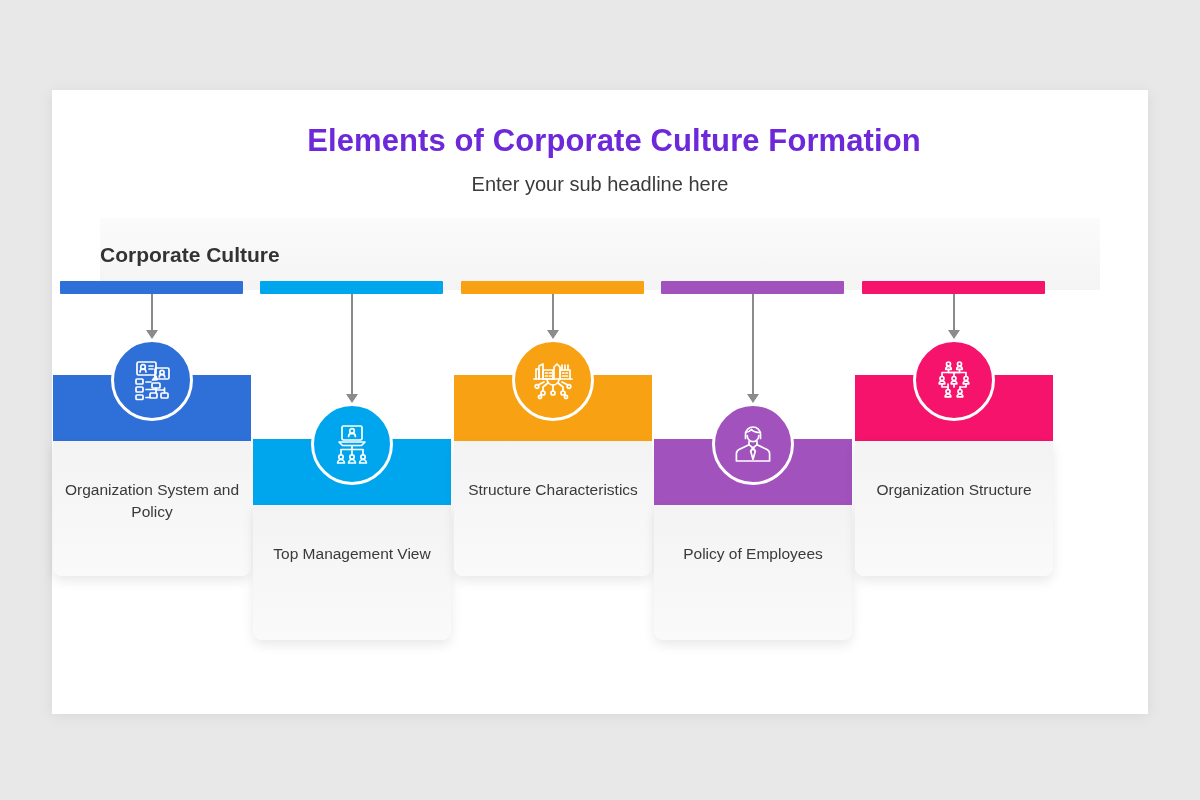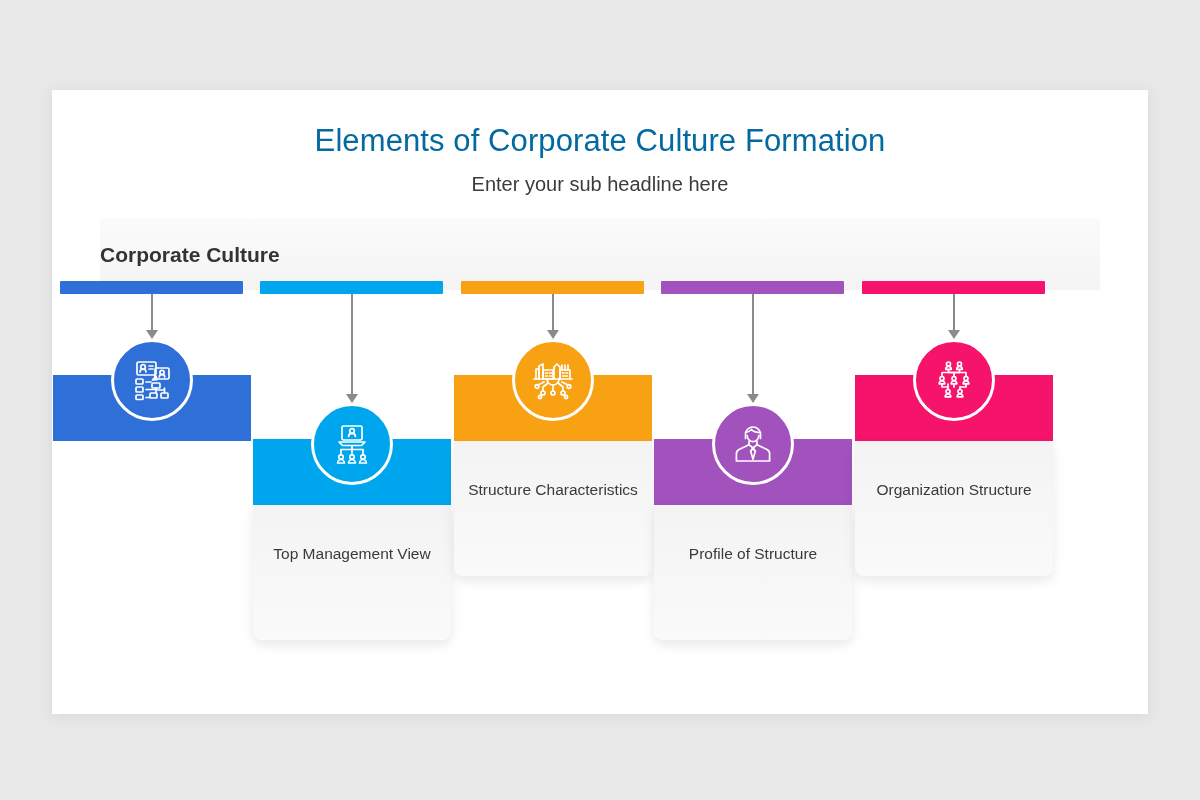--- a/index.html
+++ b/index.html
@@ -27,23 +27,24 @@
   }
 
   
   .title {
     position: absolute;
     left: 0;
     top: 33px;
     width: 1096px;
     text-align: center;
     font-size: 31px;
-    font-weight: 400;
-    color: #0369a1;
+    font-weight: 700;
+    color: #6d28d9;
     letter-spacing: 0.1px;
+    padding-left: 14px;
   }
   .subtitle {
     position: absolute;
     left: 0;
     top: 83px;
     width: 1096px;
     text-align: center;
     font-size: 20px;
     font-weight: 400;
     color: #3b3b3b;
@@ -187,20 +188,23 @@
       <rect x="7" y="22" width="7" height="5" rx="1" style="fill:none;stroke:#fff;stroke-width:1.7;stroke-linecap:round;stroke-linejoin:round"></rect>
       <rect x="7" y="30" width="7" height="5" rx="1" style="fill:none;stroke:#fff;stroke-width:1.7;stroke-linecap:round;stroke-linejoin:round"></rect>
       <rect x="7" y="38" width="7" height="4.5" rx="1" style="fill:none;stroke:#fff;stroke-width:1.7;stroke-linecap:round;stroke-linejoin:round"></rect>
       <rect x="23" y="26" width="8" height="5" rx="1" style="fill:none;stroke:#fff;stroke-width:1.7;stroke-linecap:round;stroke-linejoin:round"></rect>
       <rect x="21" y="36" width="7" height="5" rx="1" style="fill:none;stroke:#fff;stroke-width:1.7;stroke-linecap:round;stroke-linejoin:round"></rect>
       <rect x="32" y="36" width="7" height="5" rx="1" style="fill:none;stroke:#fff;stroke-width:1.7;stroke-linecap:round;stroke-linejoin:round"></rect>
       <path d="M17 25h5M17 32.5h9M17 40.5h4M27 31v5M35.5 31v5M27 33h8.5" style="fill:none;stroke:#fff;stroke-width:1.7;stroke-linecap:round;stroke-linejoin:round"></path>
     </svg>
           </div>
         </div>
+        <div class="card-body">
+          <div class="card-label">Organization System and Policy</div>
+        </div>
       </div>
       <div class="card" style="left: 201px; top: 349px;">
         <div class="card-head" style="background: rgb(0, 166, 237);">
           <div class="icon-circle" style="background: rgb(0, 166, 237);">
             <svg width="46" height="46" viewBox="0 0 46 46">
       <rect x="13" y="5" width="20" height="14" rx="1.5" style="fill:none;stroke:#fff;stroke-width:1.7;stroke-linecap:round;stroke-linejoin:round"></rect>
       <circle cx="23" cy="10" r="2.3" style="fill:none;stroke:#fff;stroke-width:1.7;stroke-linecap:round;stroke-linejoin:round"></circle>
       <path d="M19.6 15.5c0-1.9 1.5-3.2 3.4-3.2s3.4 1.3 3.4 3.2" style="fill:none;stroke:#fff;stroke-width:1.7;stroke-linecap:round;stroke-linejoin:round"></path>
       <path d="M10 21h26l-3.5 3.5h-19z" style="fill:none;stroke:#fff;stroke-width:1.7;stroke-linecap:round;stroke-linejoin:round"></path>
       <path d="M23 24.5v4M23 28.5h-11v4M23 28.5h11v4M23 28.5v4" style="fill:none;stroke:#fff;stroke-width:1.7;stroke-linecap:round;stroke-linejoin:round"></path>
@@ -256,21 +260,21 @@
       <path d="M15.5 11.5c2.5 0 4.5-1.3 6-3 1.5 2 4 3 9 3" style="fill:none;stroke:#fff;stroke-width:1.7;stroke-linecap:round;stroke-linejoin:round"></path>
       <path d="M17.2 14.5c0 3.4 2.6 6.2 5.8 6.2s5.8-2.8 5.8-6.2" style="fill:none;stroke:#fff;stroke-width:1.7;stroke-linecap:round;stroke-linejoin:round"></path>
       <path d="M19 20.5v3.2L23 27l4-3.3v-3.2" style="fill:none;stroke:#fff;stroke-width:1.7;stroke-linecap:round;stroke-linejoin:round"></path>
       <path d="M19 23.7 9 28.5c-1.6.8-2.6 2.4-2.6 4.2V40h33.2v-7.3c0-1.8-1-3.4-2.6-4.2l-10-4.8" style="fill:none;stroke:#fff;stroke-width:1.7;stroke-linecap:round;stroke-linejoin:round"></path>
       <path d="M23 27l-2.3 3.3 2.3 8 2.3-8z" style="fill:none;stroke:#fff;stroke-width:1.7;stroke-linecap:round;stroke-linejoin:round"></path>
       <path d="M20.7 30.3 23 27l2.3 3.3" style="fill:none;stroke:#fff;stroke-width:1.7;stroke-linecap:round;stroke-linejoin:round"></path>
     </svg>
           </div>
         </div>
         <div class="card-body">
-          <div class="card-label">Profile of Structure</div>
+          <div class="card-label">Policy of Employees</div>
         </div>
       </div>
       <div class="card" style="left: 803px; top: 285px;">
         <div class="card-head" style="background: rgb(245, 19, 107);">
           <div class="icon-circle" style="background: rgb(245, 19, 107);">
             <svg width="46" height="46" viewBox="0 0 46 46">
     <circle cx="17.5" cy="7" r="2" style="fill:none;stroke:#fff;stroke-width:1.7;stroke-linecap:round;stroke-linejoin:round"></circle>
     <path d="M14.7 12.3c0-1.6 1.2-2.8 2.8-2.8s2.8 1.2 2.8 2.8z" style="fill:none;stroke:#fff;stroke-width:1.7;stroke-linecap:round;stroke-linejoin:round"></path>
     <circle cx="28.5" cy="7" r="2" style="fill:none;stroke:#fff;stroke-width:1.7;stroke-linecap:round;stroke-linejoin:round"></circle>
     <path d="M25.7 12.3c0-1.6 1.2-2.8 2.8-2.8s2.8 1.2 2.8 2.8z" style="fill:none;stroke:#fff;stroke-width:1.7;stroke-linecap:round;stroke-linejoin:round"></path>

